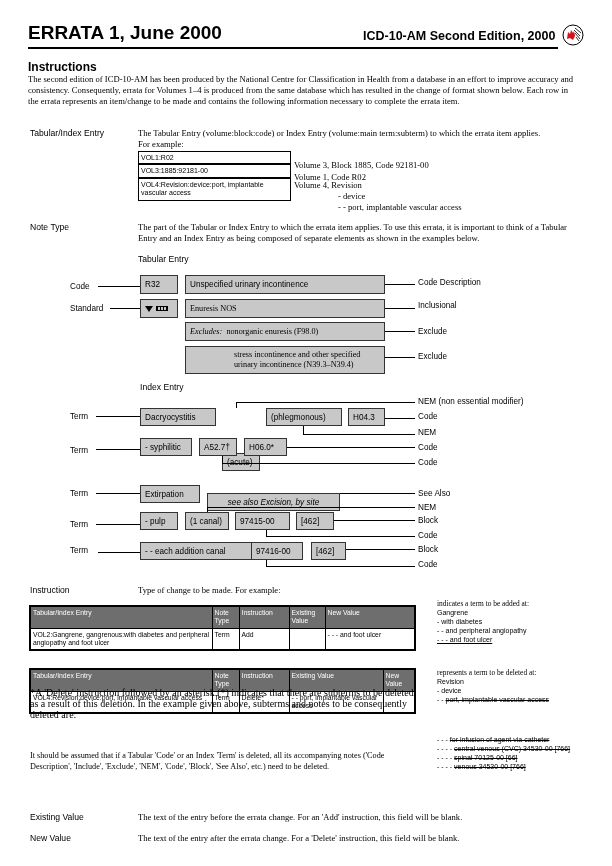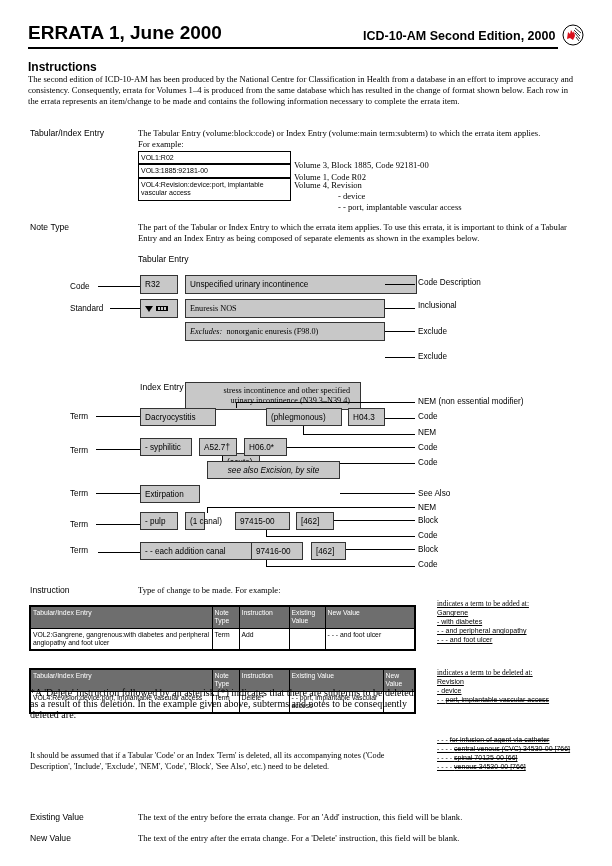--- a/index.html
+++ b/index.html
@@ -23,21 +23,21 @@
   .gbox { position: absolute; background: #c8c8c8; border: 1px solid #333; font-family: "Liberation Sans", sans-serif; font-size: 8.2px; padding: 0 4px; display: flex; align-items: center; white-space: nowrap; }
   .gbox.serif { font-family: "Liberation Serif", serif; }
   .line { position: absolute; background: #000; }
   .diag-label { position: absolute; font-family: "Liberation Sans", sans-serif; font-size: 8.2px; white-space: nowrap; }
 
   table.errata { position: absolute; border-collapse: collapse; font-family: "Liberation Sans", sans-serif; font-size: 6.8px; }
   table.errata th { background: #6e6e6e; color: #fff; font-weight: normal; text-align: left; vertical-align: top; border: 1px solid #000; padding: 2px 2px; line-height: 8px; }
   table.errata td { border: 1px solid #000; padding: 2px 2px; vertical-align: top; line-height: 8px; }
   table.errata { border: 2px solid #000; }
 
-  .side { font-size: 7.4px; line-height: 9px; text-decoration: underline; }
+  .side { font-size: 7.4px; line-height: 9px; }
   .side .sans { font-family: "Liberation Sans", sans-serif; font-size: 7px; }
   .strike { text-decoration: line-through; }
   .uline { text-decoration: underline; }
   .tri { display: inline-block; width: 0; height: 0; border-left: 4px solid transparent; border-right: 4px solid transparent; border-top: 6px solid #000; margin-right: 3px; vertical-align: middle; }
   .book { display: inline-block; width: 12px; height: 5px; border: 1px solid #000; vertical-align: middle; background: repeating-linear-gradient(90deg,#000 0 1px,#c8c8c8 1px 3px); }
 </style>
 </head>
 <body>
 
 <div class="abs hdr-title">ERRATA 1, June 2000</div>
@@ -73,24 +73,24 @@
 <div class="line" style="left:98px; top:286px; width:42px; height:1px;"></div>
 <div class="gbox" style="left:140px; top:275px; width:38px; height:19px;">R32</div>
 
 <div class="diag-label" style="left:70px; top:304px;">Standard</div>
 <div class="line" style="left:110px; top:308px; width:30px; height:1px;"></div>
 <div class="gbox" style="left:140px; top:299px; width:38px; height:19px;">
   <span class="tri"></span>
     <span class="book"></span>
 </div>
 
-<div class="gbox" style="left:185px; top:275px; width:232px; height:19px;">Unspecified urinary incontinence</div>
+<div class="gbox" style="left:185px; top:275px; width:200px; height:19px;">Unspecified urinary incontinence</div>
 <div class="gbox serif" style="left:185px; top:299px; width:200px; height:19px;">Enuresis NOS</div>
 <div class="gbox serif" style="left:185px; top:322px; width:200px; height:19px;"><i>Excludes:</i>&nbsp;&nbsp;<span>nonorganic enuresis (F98.0)</span></div>
-<div class="gbox serif" style="left:185px; top:346px; width:176px; height:28px; white-space:normal; justify-content:flex-end; text-align:right; padding-right:10px; line-height:10px;margin-top:36px;">
+<div class="gbox serif" style="left:185px; top:346px; width:200px; height:28px; white-space:normal; justify-content:flex-end; text-align:left; padding-right:10px; line-height:10px;">
     <span style="width:140px;">stress incontinence and other specified urinary incontinence (N39.3–N39.4)</span>
   </div>
 
 <div class="line" style="left:385px; top:284px; width:30px; height:1px;"></div>
 <div class="diag-label" style="left:418px; top:278px;">Code Description</div>
 <div class="line" style="left:385px; top:308px; width:30px; height:1px;"></div>
 <div class="diag-label" style="left:418px; top:301px;">Inclusional</div>
 <div class="line" style="left:385px; top:331px; width:30px; height:1px;"></div>
 <div class="diag-label" style="left:418px; top:327px;">Exclude</div>
 <div class="line" style="left:385px; top:357px; width:30px; height:1px;"></div>
@@ -120,31 +120,31 @@
 <div class="gbox" style="left:244px; top:438px; width:43px; height:18px;">H06.0*</div>
 <div class="line" style="left:287px; top:447px; width:128px; height:1px;"></div>
 <div class="diag-label" style="left:418px; top:443px;">Code</div>
 <div class="line" style="left:222px; top:456px; width:1px; height:7px;"></div>
 <div class="line" style="left:222px; top:463px; width:193px; height:1px;"></div>
 <div class="diag-label" style="left:418px; top:458px;">Code</div>
 
 <div class="diag-label" style="left:70px; top:489px;">Term</div>
 <div class="line" style="left:96px; top:493px; width:44px; height:1px;"></div>
 <div class="gbox" style="left:140px; top:485px; width:60px; height:18px;">Extirpation</div>
-<div class="gbox" style="left:207px; top:461px; width:133px; height:18px; justify-content:center; font-style:italic;">see also Excision, by site</div>
+<div class="gbox" style="left:207px; top:493px; width:133px; height:18px; justify-content:center; font-style:italic;">see also Excision, by site</div>
 <div class="line" style="left:340px; top:493px; width:75px; height:1px;"></div>
 <div class="diag-label" style="left:418px; top:489px;">See Also</div>
 
 <div class="line" style="left:207px; top:507px; width:1px; height:6px;"></div>
 <div class="line" style="left:207px; top:507px; width:208px; height:1px;"></div>
 <div class="diag-label" style="left:418px; top:503px;">NEM</div>
 <div class="diag-label" style="left:70px; top:520px;">Term</div>
 <div class="line" style="left:96px; top:524px; width:44px; height:1px;"></div>
 <div class="gbox" style="left:140px; top:512px; width:38px; height:18px;">- pulp</div>
-<div class="gbox" style="left:185px; top:512px; width:20px; height:18px;">(1 canal)</div>
+<div class="gbox" style="left:185px; top:512px; width:44px; height:18px;">(1 canal)</div>
 <div class="gbox" style="left:235px; top:512px; width:55px; height:18px;">97415-00</div>
 <div class="gbox" style="left:296px; top:512px; width:38px; height:18px;">[462]</div>
 <div class="line" style="left:334px; top:520px; width:81px; height:1px;"></div>
 <div class="diag-label" style="left:418px; top:516px;">Block</div>
 <div class="line" style="left:266px; top:530px; width:1px; height:6px;"></div>
 <div class="line" style="left:266px; top:536px; width:149px; height:1px;"></div>
 <div class="diag-label" style="left:418px; top:531px;">Code</div>
 
 <div class="diag-label" style="left:70px; top:546px;">Term</div>
 <div class="line" style="left:98px; top:552px; width:42px; height:1px;"></div>
@@ -214,21 +214,21 @@
     <td>VOL4:Revision:device:port, implantable vascular access</td>
     <td>Term</td>
     <td>Delete*</td>
     <td>- - port, implantable vascular access</td>
     <td></td>
   </tr>
 </tbody>
   </table>
 
 <div class="abs side" style="left:437px; top:668px;">
-  <div>indicates a term to be deleted at:</div>
+  <div>represents a term to be deleted at:</div>
   <div class="sans">Revision</div>
   <div class="sans">- device</div>
   <div class="sans"><span>- - </span><span class="strike">port, implantable vascular access</span></div>
 </div>
 
 <div class="abs para" style="left:30px; top:687px; width:390px; font-size:10px;">*A 'Delete' instruction followed by an asterisk (*) indicates that there are subterms to be deleted as a result of this deletion. In the example given above, subterms and notes to be consequently deleted are:</div>
 
 <div class="abs side" style="left:437px; top:735px; font-size:6.6px; line-height:9px;">
   <div class="sans"><span>- - - </span><span class="strike">for infusion of agent via catheter</span></div>
   <div class="sans"><span>- - - - </span><span class="strike">central venous (CVC) 34530-00 [766]</span></div>

